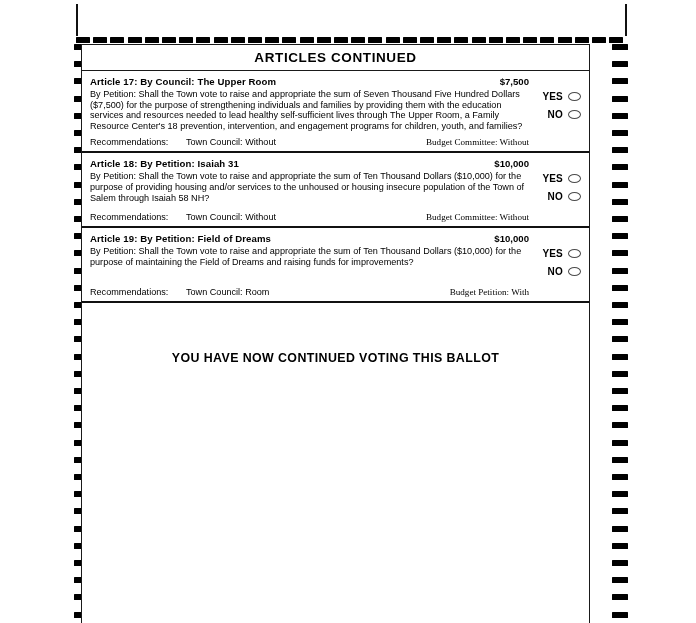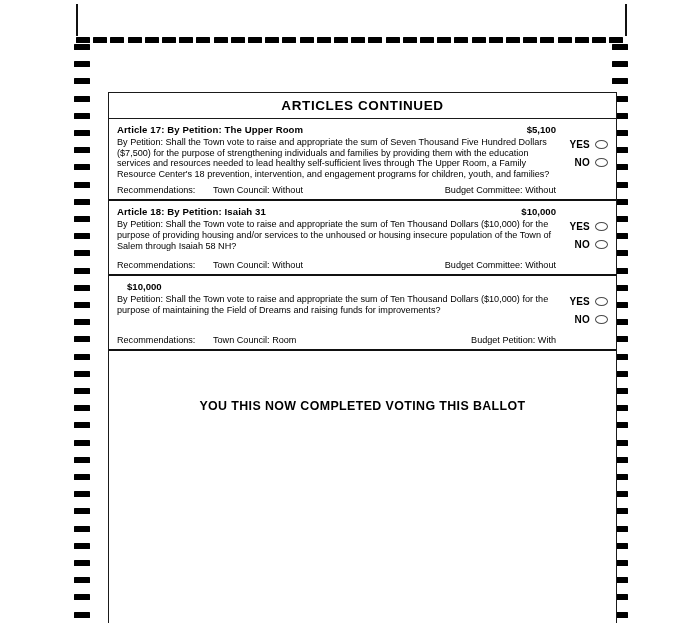--- a/index.html
+++ b/index.html
@@ -37,29 +37,28 @@
   #timing-left{ left:74px; top:44px; width:18px; height:580px; }
   #timing-left .tmark{ width:16px; height:6px; left:0px; }
 
   
   #timing-right{ left:612px; top:44px; width:18px; height:580px; }
   #timing-right .tmark{ width:16px; height:6px; left:0px; }
 
   
   #ballot-frame{
     position:absolute;
-    left:108px;
+    left:81px;
     top:44px;
     width:509px;
     bottom:0px;
     border:1.5px solid #1a1a1a;
     border-bottom:none;
     background:#fff;
     box-sizing:border-box;
-    margin-top:48px;
   }
 
   
   #articles-header{
     height:26px;
     line-height:26px;
     text-align:center;
     font-weight:bold;
     font-size:13.5px;
     letter-spacing:0.6px;
@@ -132,21 +131,21 @@
 
   
   .recommendations{
     display:flex;
     font-size:9.1px;
     margin-top:6px;
     padding-right:50px;
   }
   .rec-label{ width:96px; }
   .rec-council{ flex:1 1 auto; }
-  .rec-budget{ flex:0 0 auto; padding-right:2px;}
+  .rec-budget{ flex:0 0 auto; padding-right:2px;font-family:Liberation Serif, serif;}
 
   
   #ballot-blank{
     position:relative;
     height:300px;
   }
   #completed-note{
     position:absolute;
     left:0; right:0;
     top:306px;
@@ -271,22 +270,22 @@
 
 <div id="ballot-frame">
 
   <div id="articles-header">ARTICLES CONTINUED</div>
 
   <div id="articles-container">
   <div class="article">
     <div class="article-inner">
       <div class="article-text">
         <div class="article-title">
-          <span class="t-label">Article 17:  By Petition:  The Upper Room</span>
-          <span class="t-amount">$5,100</span>
+          <span class="t-label">Article 17:  By Council:  The Upper Room</span>
+          <span class="t-amount">$7,500</span>
         </div>
         <div class="article-body">By Petition: Shall the Town vote to raise and appropriate the sum of Seven Thousand Five Hundred Dollars ($7,500) for the purpose of strengthening individuals and families by providing them with the education services and resources needed to lead healthy self-sufficient lives through The Upper Room, a Family Resource Center's 18 prevention, intervention, and engagement programs for children, youth, and families?</div>
       </div>
       <div class="vote-col">
         <div class="vote-row">
           <span class="vote-label">YES</span>
           <span class="oval"></span>
         </div>
         <div class="vote-row">
           <span class="vote-label">NO</span>
@@ -325,20 +324,21 @@
       <span class="rec-label">Recommendations:</span>
       <span class="rec-council">Town Council:  Without</span>
       <span class="rec-budget">Budget Committee:  Without</span>
     </div>
   </div>
 
   <div class="article">
     <div class="article-inner">
       <div class="article-text">
         <div class="article-title">
+          <span class="t-label">Article 19:  By Petition:  Field of Dreams</span>
           <span class="t-amount">$10,000</span>
         </div>
         <div class="article-body">By Petition: Shall the Town vote to raise and appropriate the sum of Ten Thousand Dollars ($10,000) for the purpose of maintaining the Field of Dreams and raising funds for improvements?</div>
       </div>
       <div class="vote-col">
         <div class="vote-row">
           <span class="vote-label">YES</span>
           <span class="oval"></span>
         </div>
         <div class="vote-row">
@@ -350,14 +350,14 @@
     <div class="recommendations">
       <span class="rec-label">Recommendations:</span>
       <span class="rec-council">Town Council:  Room</span>
       <span class="rec-budget">Budget Petition:  With</span>
     </div>
   </div>
 </div>
 
   <div id="ballot-blank"></div>
 
-  <div id="completed-note">YOU THIS NOW COMPLETED VOTING THIS BALLOT</div>
+  <div id="completed-note">YOU HAVE NOW CONTINUED VOTING THIS BALLOT</div>
 </div>
 
 </body></html>

